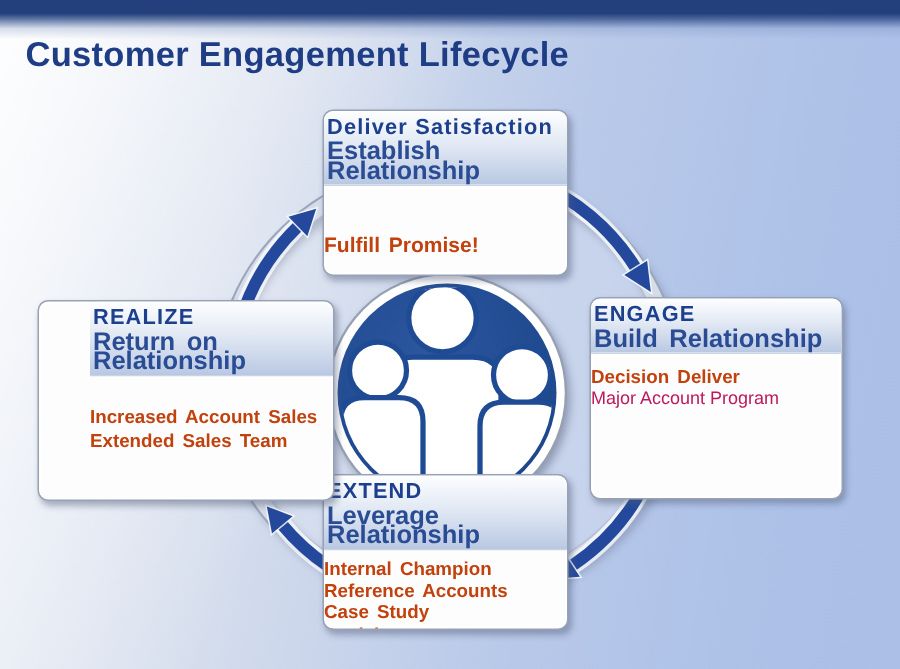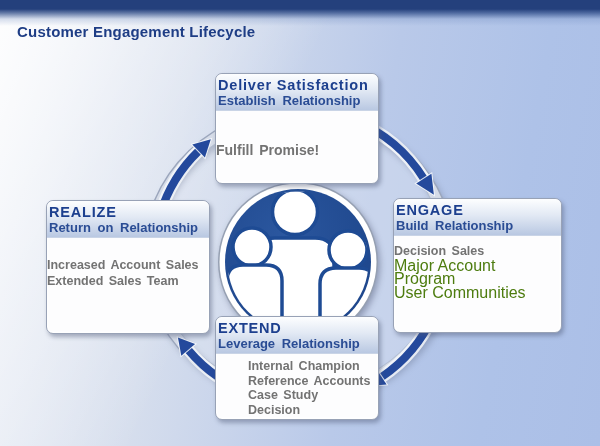--- a/index.html
+++ b/index.html
@@ -13,21 +13,21 @@
   .topbar{
     position:absolute;left:0;top:0;width:600px;height:26px;
     background:linear-gradient(to bottom,
       #24407c 0px,#24407c 9px,
       rgba(42,72,133,0.72) 13px,
       rgba(110,138,190,0.28) 19px,
       rgba(255,255,255,0) 26px);
   }
   .title{
     position:absolute;left:17px;top:23px;margin:0;
-    font-size:15px;font-weight:bold;color:#1e3d85;letter-spacing:0.2px;
+    font-size:23px;font-weight:bold;color:#1e3d85;letter-spacing:0.2px;
   }
   svg.cycle{position:absolute;left:0;top:0;}
   .ring-band{fill:none;stroke:#d6dce8;stroke-width:11;filter:drop-shadow(3px 4px 3px rgba(90,100,130,0.35));}
   .ring-inner-fill{fill:rgba(226,231,241,0.38);stroke:none;}
   .ring-edge-outer{fill:none;stroke:#9ba6bc;stroke-width:1.4;}
   .ring-edge-inner{fill:none;stroke:#b6c0d2;stroke-width:1;}
   .arrow-under{fill:none;stroke:rgba(248,250,253,0.8);stroke-width:12.5;stroke-linecap:round;}
   .arrow-arc{fill:none;stroke:#24499c;stroke-width:8;stroke-linecap:butt;}
   .arrow-head{fill:#24499c;stroke:rgba(248,250,253,0.85);stroke-width:2;paint-order:stroke;}
   .emblem{position:absolute;left:216px;top:180px;width:164px;height:164px;}
@@ -37,34 +37,34 @@
     border:1px solid #98a2b6;
     box-shadow:inset 0 0 0 1.5px #ffffff, 2px 3px 4px rgba(80,90,120,0.45);
     text-align:left;overflow:hidden;
   }
   .card-head{
     background:linear-gradient(to bottom,#fdfeff 0%,#e2e9f4 45%,#b9c8e2 100%);
     border-bottom:1px solid #c9d4e6;
     padding:4px 2px 3px 2px;border-radius:6px 6px 0 0;
   }
   .card-title{font-size:14.5px;font-weight:bold;color:#1c3f8e;letter-spacing:0.8px;line-height:15px;}
-  .card-sub{font-size:13px;font-weight:bold;color:#2a4c94;word-spacing:3px;line-height:13px;margin-top:1px;}
+  .card-sub{font-size:17px;font-weight:bold;color:#2a4c94;word-spacing:3px;line-height:13px;margin-top:1px;}
   .card-body{padding-top:8px;}
   .ln{line-height:14.5px;}
-  .ln.b{font-size:12.5px;font-weight:bold;color:#737373;word-spacing:2px;}
-  .ln.r{font-size:16px;color:#4d7c0f;line-height:13.5px;}
+  .ln.b{font-size:12.5px;font-weight:bold;color:#c2410c;word-spacing:2px;}
+  .ln.r{font-size:12px;color:#be185d;line-height:13.5px;}
   .ln.gap{margin-top:7px;}
   .card-top{left:215px;top:73px;width:162px;height:109px;}
   .card-top .card-body .ln{margin-top:24px;font-size:14px;}
   .card-right{left:393px;top:198px;width:167px;height:133px;}
-  .card-left{left:46px;top:200px;width:162px;height:132px;}
+  .card-left{left:25px;top:200px;width:162px;height:132px;padding-left:34px;}
   .card-left .card-body{padding-top:20px;}
   .card-left .ln{line-height:15.5px;}
   .card-bottom{left:215px;top:316px;width:162px;height:102px;}
-  .card-bottom .card-body{padding-top:5px;padding-left:32px;}
+  .card-bottom .card-body{padding-top:5px;}
 </style>
 </head>
 <body>
 
 <div class="stage">
 
   <div class="topbar"></div>
   <h1 class="title">Customer Engagement Lifecycle</h1>
 
   <svg class="cycle" width="600" height="446" viewBox="0 0 600 446">
@@ -129,23 +129,22 @@
       <div class="ln b">Fulfill Promise!</div>
     </div>
   </div>
 
   <div class="card card-right">
     <div class="card-head">
       <div class="card-title">ENGAGE</div>
       <div class="card-sub">Build Relationship</div>
     </div>
     <div class="card-body">
-      <div class="ln b">Decision Sales</div>
+      <div class="ln b">Decision Deliver</div>
       <div class="ln r">Major Account Program</div>
-      <div class="ln r">User Communities</div>
 
     </div>
   </div>
 
   <div class="card card-bottom">
     <div class="card-head">
       <div class="card-title">EXTEND</div>
       <div class="card-sub">Leverage Relationship</div>
     </div>
     <div class="card-body">

